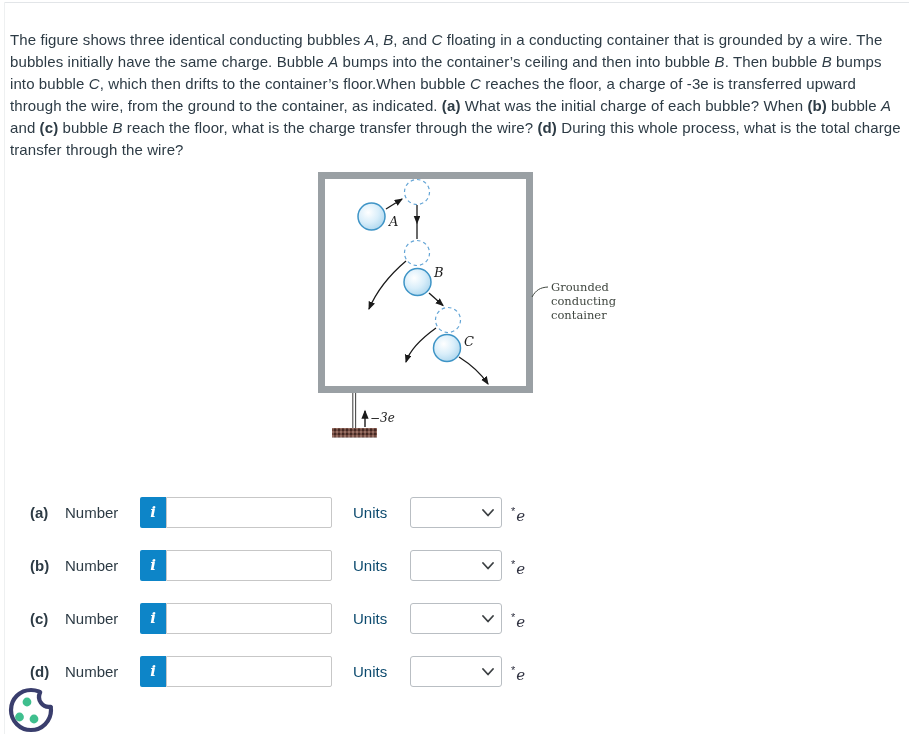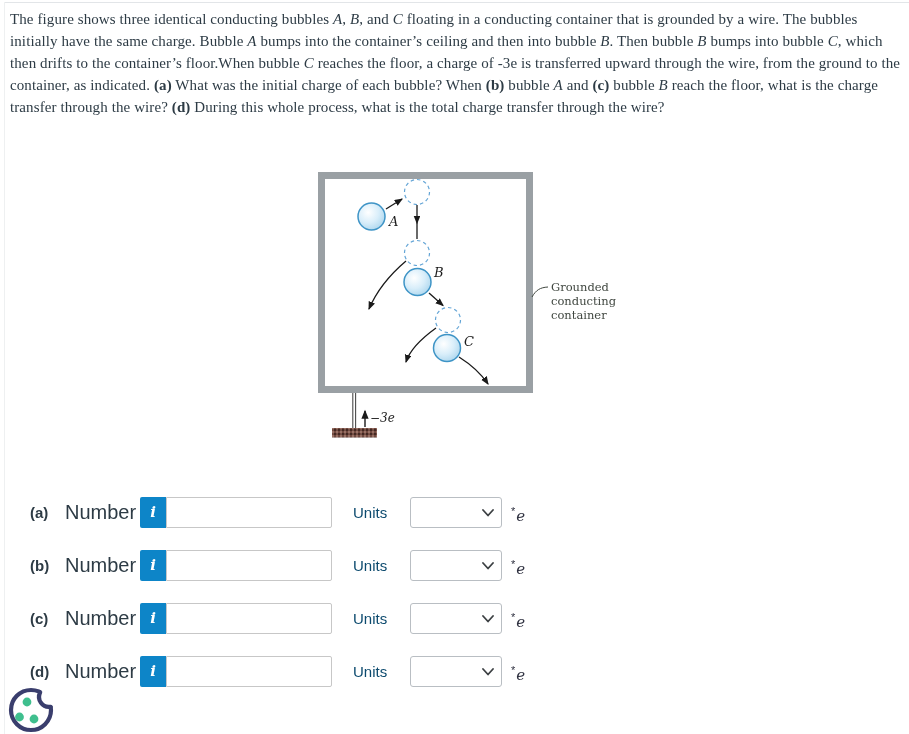--- a/index.html
+++ b/index.html
@@ -9,39 +9,39 @@
     position:relative; width:909px; height:734px; background:#fff; overflow:hidden;
   }
   .panel-border-top {
     position:absolute; left:4px; top:2px; width:905px; height:1px; background:#e2e5e8;
   }
   .panel-border-left {
     position:absolute; left:4px; top:2px; width:1px; height:732px; background:#eef0f1;
   }
   
   .problem-text {
-    position:absolute; left:10px; top:8px; width:894px;
-    font-size:15px; line-height:22px; color:#2d3b45; letter-spacing:0.1px;font-family:Liberation Serif, serif;
+    position:absolute; left:10px; top:29px; width:894px;
+    font-size:15px; line-height:22px; color:#2d3b45; letter-spacing:0.1px;
   }
   .seg-i { font-style:italic; }
   .seg-b { font-weight:bold; }
 
   
   .figure-svg { position:absolute; left:310px; top:165px; }
 
   
   .answer-row { position:absolute; left:0; width:909px; height:31px; }
   .row-a { top:497px; } .row-b { top:550px; } .row-c { top:603px; } .row-d { top:656px; }
   .part-letter {
     position:absolute; left:30px; top:0; height:31px; line-height:31px;
     font-weight:bold; font-size:15px; color:#2d3b45;
   }
   .number-label {
     position:absolute; left:65px; top:0; height:31px; line-height:31px;
-    font-size:20px; color:#2d3b45;
+    font-size:15px; color:#2d3b45;
   }
   .info-button {
     position:absolute; left:140px; top:0; width:26px; height:31px;
     background:#0d85c8; color:#ffffff; border:none; border-radius:2px 0 0 2px;
     font-family:"DejaVu Serif", serif; font-style:italic; font-weight:bold;
     font-size:15px; text-align:center; line-height:31px; cursor:pointer; padding:0;
   }
   .number-input {
     position:absolute; left:166px; top:0; width:166px; height:31px;
     border:1px solid #c7c7c7; border-radius:0 2px 2px 0; background:#fff;

